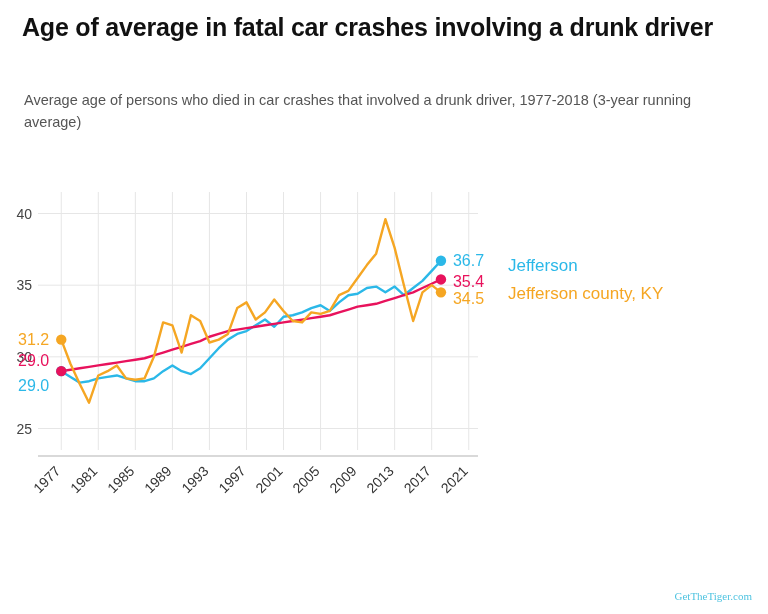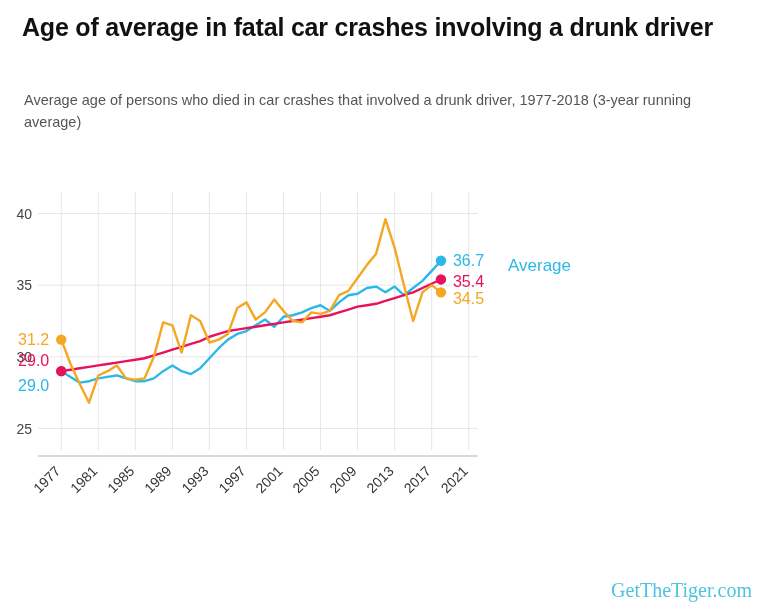--- a/index.html
+++ b/index.html
@@ -56,21 +56,21 @@
     line-height: 28px;
     white-space: nowrap;
   }
   .legend-row.kentucky { color: #2bb8e8; }
   .legend-row.us { color: #e8125c; }
   .legend-row.jefferson { color: #f5a623; }
   .watermark {
     position: absolute;
     right: 16px;
     bottom: 12px;
-    font-size: 20px;
+    font-size: 11px;
     color: #4ec3e0;
     font-family: "Liberation Serif", serif;
   }
   .axis-label {
     font-size: 14px;
     fill: #444444;
     font-family: "Liberation Sans", sans-serif;
   }
   .tick-x {
     font-size: 14px;
@@ -140,17 +140,20 @@
       <text x="452.95652173913044" y="117.43333333333335" fill="#e8125c" class="endlabel">35.4</text>
       <text x="452.95652173913044" y="134.33333333333331" fill="#f5a623" class="endlabel">34.5</text>
       <text x="49.26086956521739" y="174.63333333333335" fill="#f5a623" text-anchor="end" class="startlabel">31.2</text>
       <text x="49.26086956521739" y="196.16666666666666" fill="#e8125c" text-anchor="end" class="startlabel">29.0</text>
       <text x="49.26086956521739" y="221.16666666666666" fill="#2bb8e8" text-anchor="end" class="startlabel">29.0</text>
     </svg>
 </div>
 
 <div class="legend">
   <div class="legend-row kentucky">
-    <span>Average</span>
+    <span>Jefferson</span>
+  </div>
+  <div class="legend-row jefferson">
+    <span>Jefferson county, KY</span>
   </div>
 </div>
 
 <div class="watermark">GetTheTiger.com</div>
 
 </body></html>

